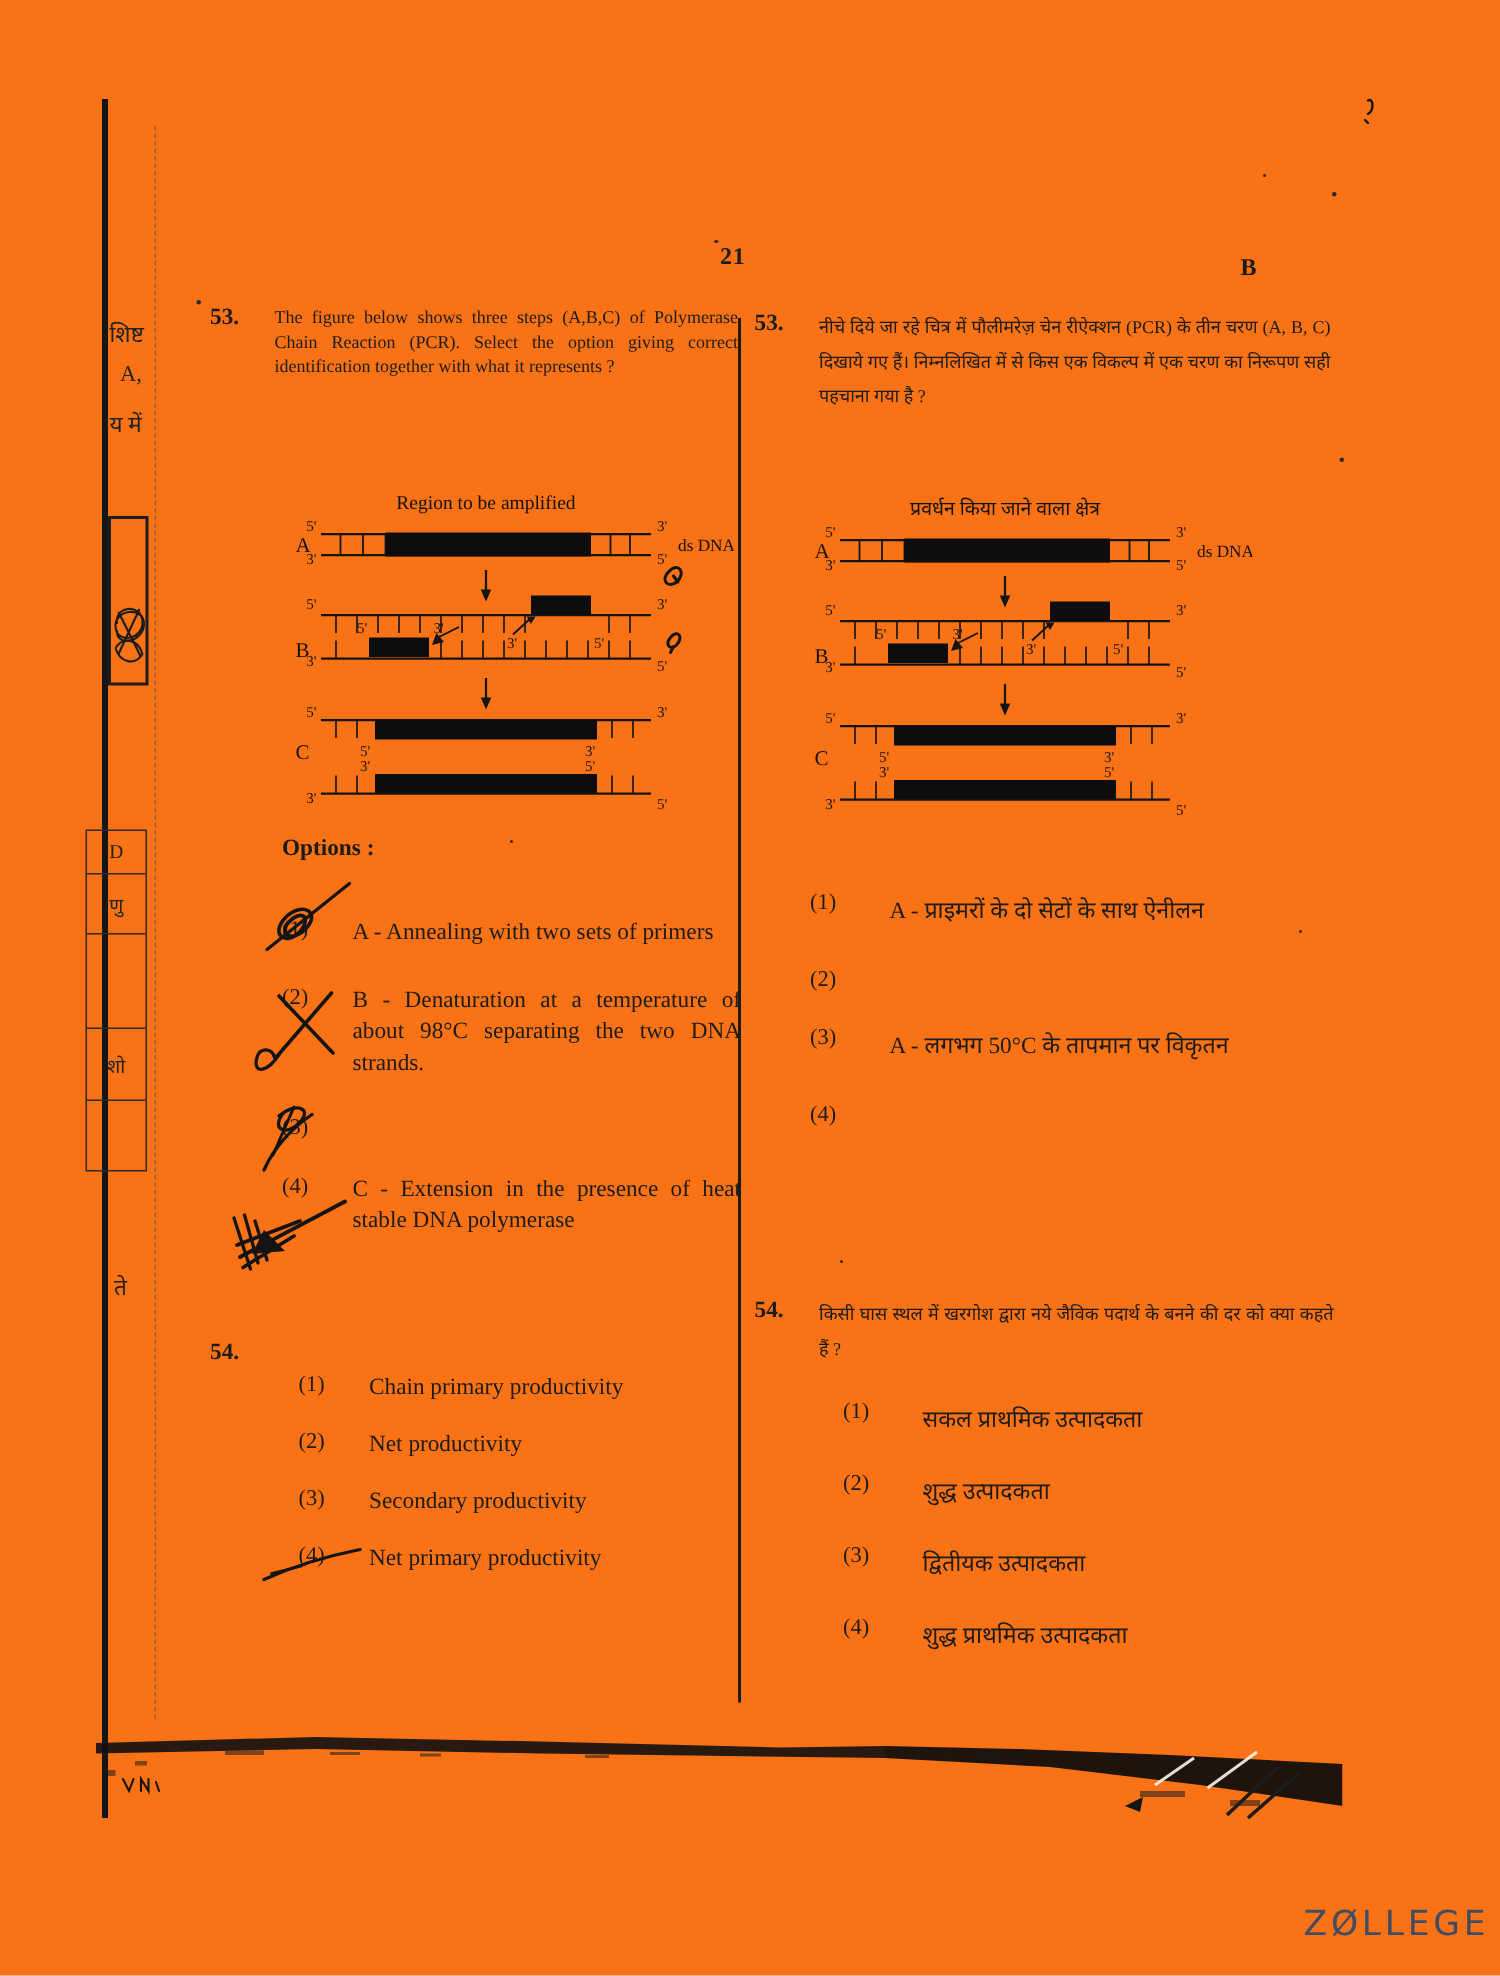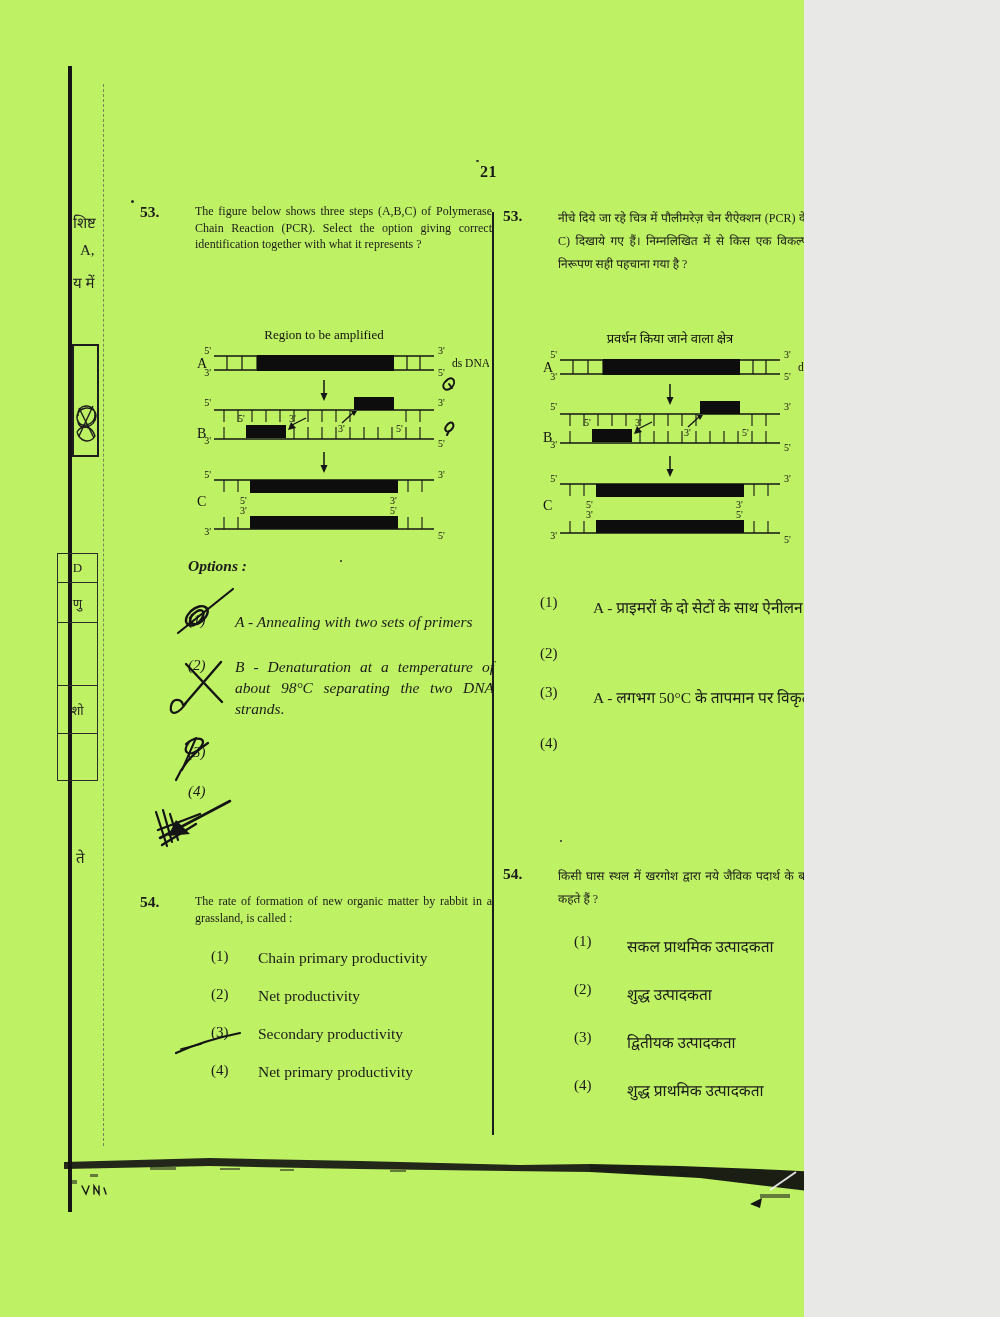--- a/index.html
+++ b/index.html
@@ -1,37 +1,37 @@
 <!DOCTYPE html>
 <html><head>
 <meta charset="utf-8">
 <style>
   * { margin:0; padding:0; box-sizing:border-box; }
   html,body { background:#e8e8e6; }
   .page {
-    position:relative; width:804px; height:1317px;
-    background:#bef264; overflow:hidden;
+    position:relative; width:1000px; height:1317px;
+    background:#f97316; overflow:hidden;
     font-family:"Liberation Serif","DejaVu Serif",serif;
     color:#1b1b1b;
   }
   
   .page-number { position:absolute; left:480px; top:163px; font-weight:bold; font-size:16px; letter-spacing:.5px; }
   .booklet-code { position:absolute; left:827px; top:170px; font-weight:bold; font-size:16px; }
   
   .spine { position:absolute; left:68px; top:66px; width:4px; height:1146px; background:#151515; }
   .fold-dash { position:absolute; left:103px; top:84px; height:1062px; width:0; border-left:1.6px dashed #5a5a5a; opacity:.7; }
   .col-divider { position:absolute; left:492px; top:212px; width:2px; height:923px; background:#1c1c1c; }
   .margin-frag { position:absolute; font-size:15px; color:#222; white-space:nowrap; }
   .stamp-box { position:absolute; left:72px; top:344px; width:27px; height:113px; border:2px solid #1d1d1d; }
   .margin-cells { position:absolute; left:57px; top:553px; width:41px; border:1.6px solid #2b2b2b; }
   .margin-cell { border-bottom:1.6px solid #2b2b2b; display:flex; align-items:center; justify-content:center;
                  font-size:13px; color:#222; }
   .margin-cell:last-child { border-bottom:none; }
   
-  .qblock { position:absolute; display:flex; gap:25px; }
+  .qblock { position:absolute; display:flex; gap:13px; }
   .qnum { font-weight:bold; font-size:15.5px; flex:0 0 30px; }
   .qtext { font-size:12px; line-height:1.38; text-align:justify; }
   .qtext.hi { line-height:1.92; }
   .opts-head { font-weight:bold; font-size:15.5px; }
   .opt-row { display:flex; gap:15px; }
   .opt-num { flex:0 0 32px; font-size:15px; }
   .opt-text { font-size:15.5px; line-height:1.35; text-align:justify; }
   .opt-text.hi { line-height:1.75; }
   .sub-opts { margin-top:22px; padding-left:16px; }
   .sub-opts .opt-row { margin-bottom:17px; }
@@ -140,42 +140,42 @@
 
     <text class="dia-prime" x="46" y="188">3'</text>
     <text class="dia-prime" x="196" y="188">5'</text>
     <rect x="56" y="190" width="148" height="13" fill="#0d0d0d" stroke="none"></rect>
     <line x1="20" y1="203" x2="240" y2="203" stroke-width="1.5"></line>
     <path d="M30 203V191M44 203V191M214 203V191M228 203V191" stroke-width="1.1"></path>
     <text class="dia-prime" x="17" y="209" text-anchor="end">3'</text>
     <text class="dia-prime" x="244" y="213">5'</text>
   </svg>
 
-  <div style="position:absolute; left:188px; top:557px; width:306px;font-style:italic;">
+  <div style="position:absolute; left:188px; top:557px; width:306px;">
     <div class="opts-head">Options :</div>
     <div class="opt-row" style="margin-top:37px; margin-bottom:24px;">
       <div class="opt-num">(1)</div>
       <div class="opt-text">A - Annealing with two sets of primers</div>
     </div>
     <div class="opt-row" style="margin-bottom:24px;">
       <div class="opt-num">(2)</div>
       <div class="opt-text">B - Denaturation at a temperature of about 98°C separating the two DNA strands.</div>
     </div>
     <div class="opt-row" style="margin-bottom:22px;">
       <div class="opt-num">(3)</div>
     </div>
     <div class="opt-row">
       <div class="opt-num">(4)</div>
+      <div class="opt-text">C - Extension in the presence of heat stable DNA polymerase</div>
     </div>
   </div>
 
   <div class="qblock" style="left:140px; top:893px; width:352px;">
     <div class="qnum">54.</div>
     <div>
-      <div class="qtext">The rate of formation of new organic matter by rabbit in a grassland, is called :</div>
       <div class="sub-opts">
         <div class="opt-row">
           <div class="opt-num">(1)</div>
           <div class="opt-text">Chain primary productivity</div>
         </div>
         <div class="opt-row">
           <div class="opt-num">(2)</div>
           <div class="opt-text">Net productivity</div>
         </div>
         <div class="opt-row">

